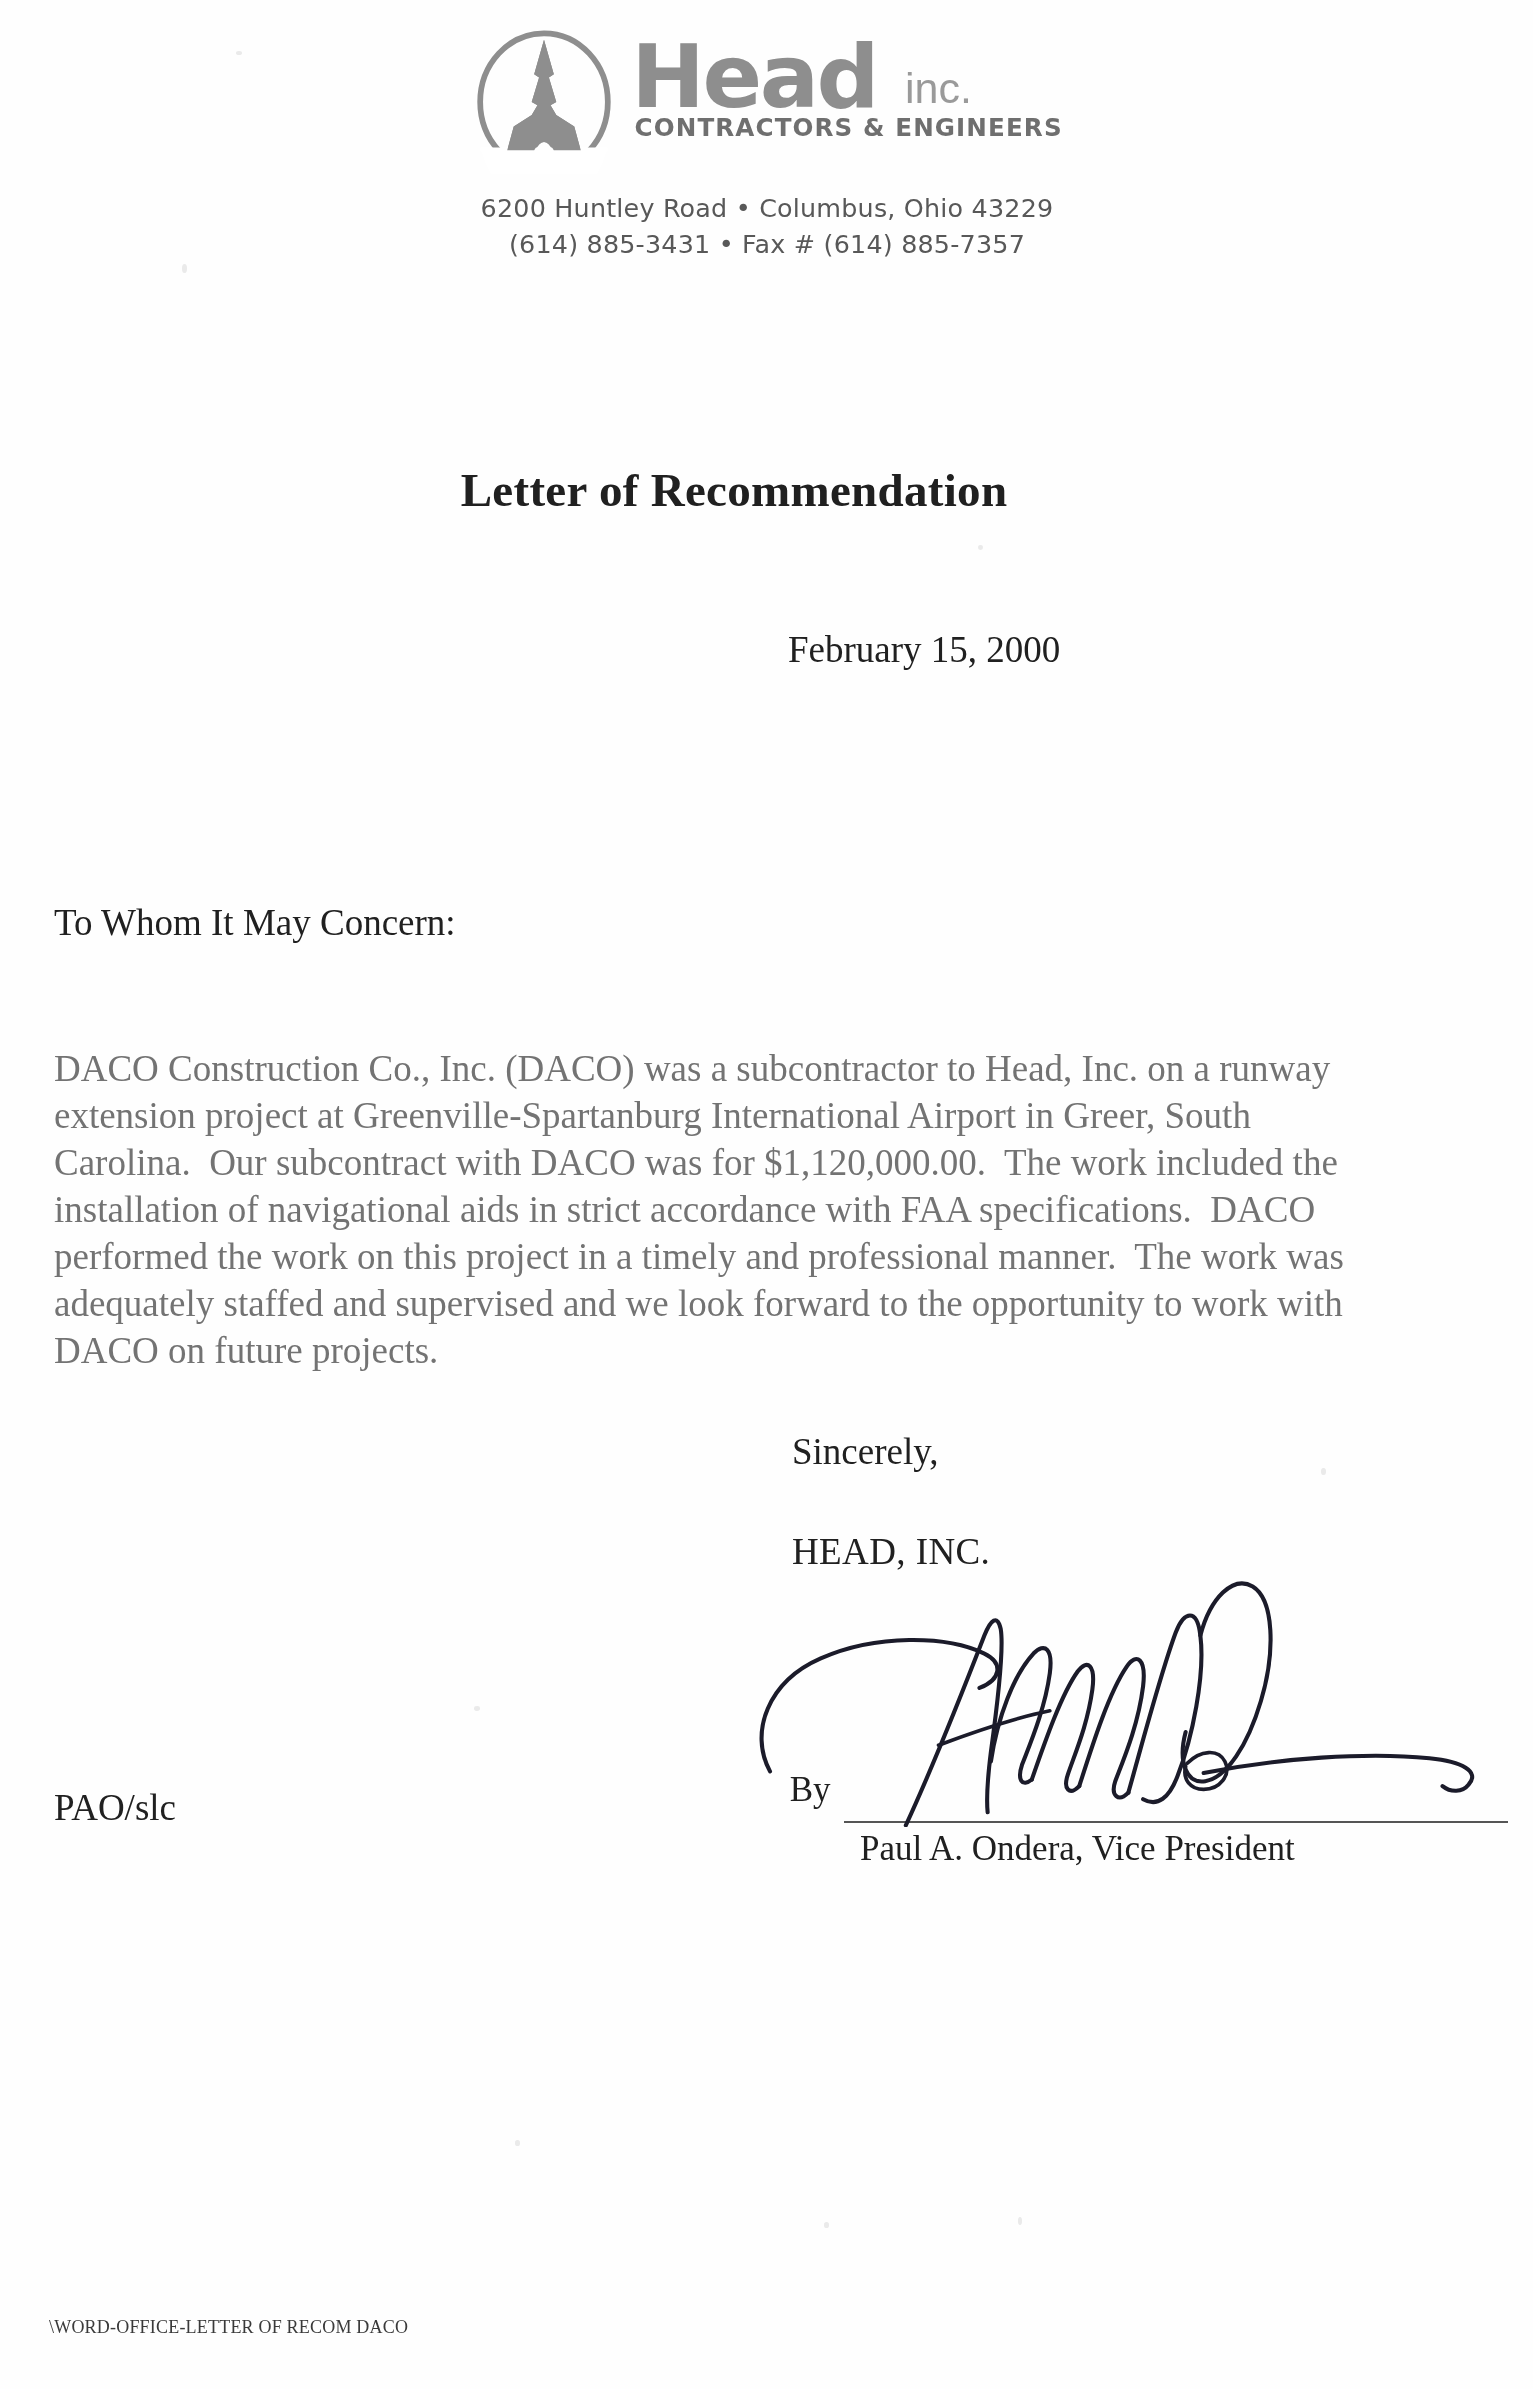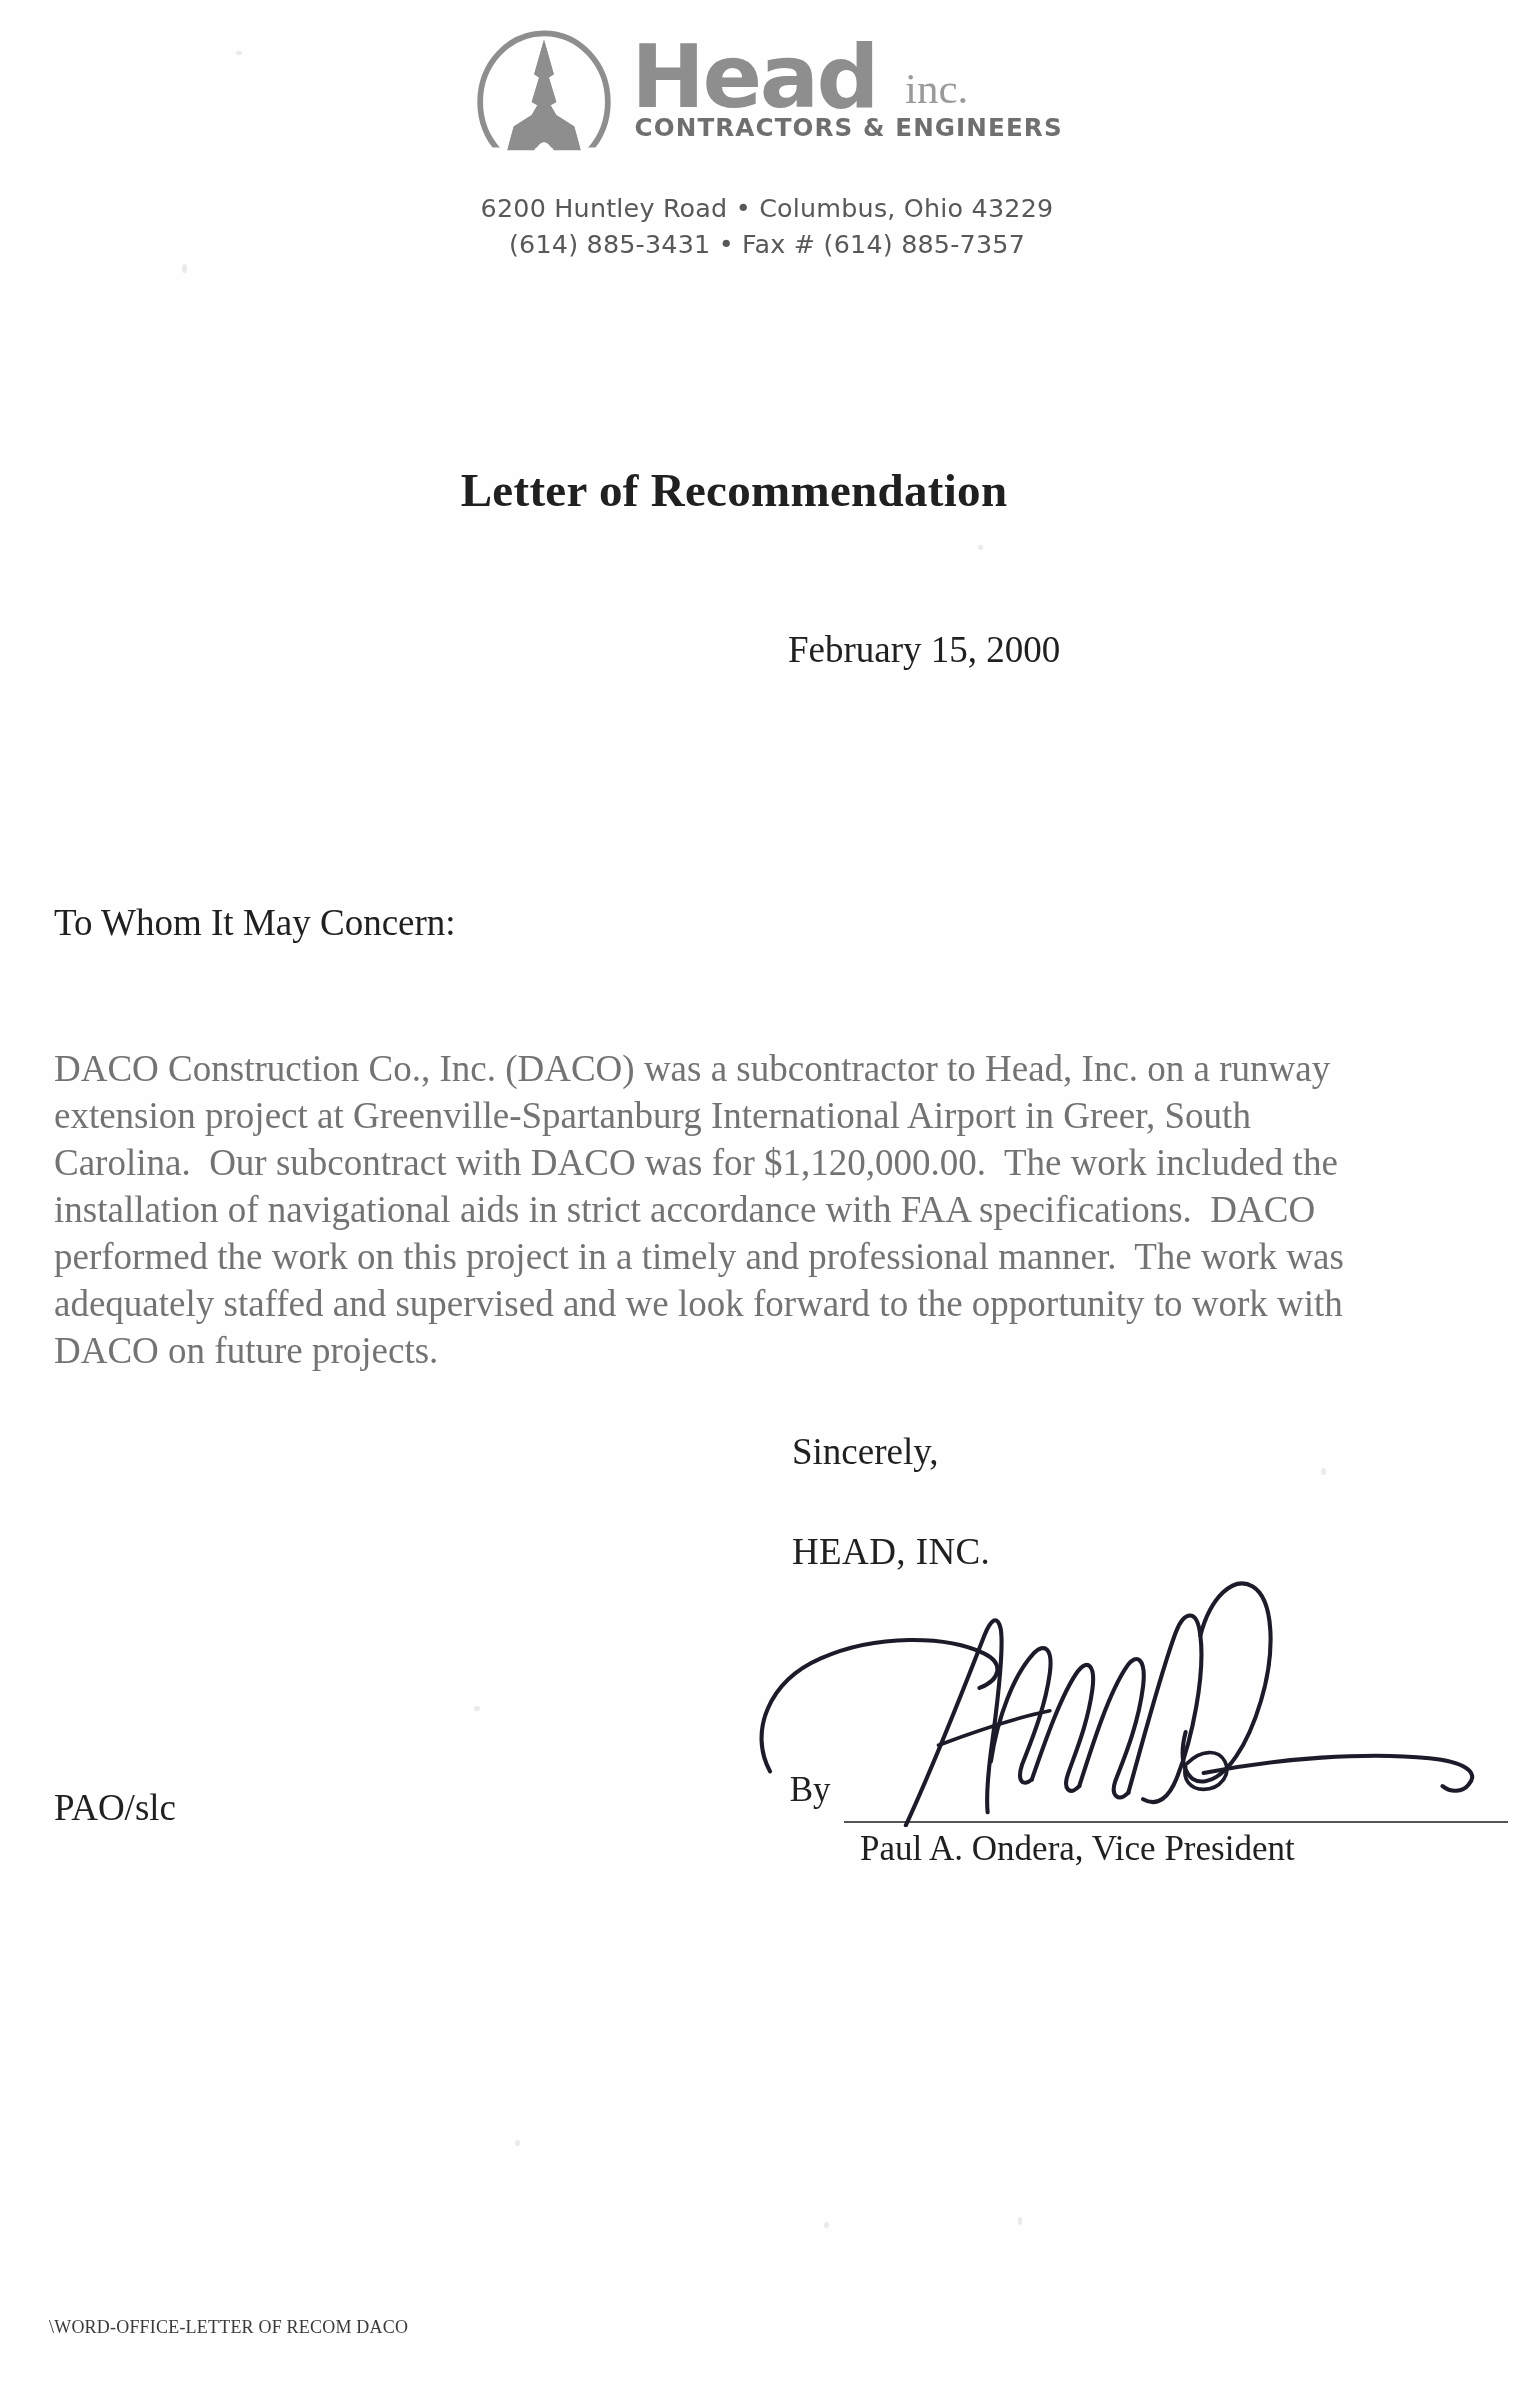--- a/index.html
+++ b/index.html
@@ -69,21 +69,21 @@
   .wordmark-head {
     font-family: "DejaVu Sans", sans-serif;
     font-weight: 700;
     font-size: 88px;
     line-height: .95;
     letter-spacing: -2.5px;
     color: #8e8e8e;
   }
 
   .wordmark-inc {
-    font-family: Liberation Serif, serif;
+    font-family: Liberation Sans, sans-serif;
     font-weight: 400;
     font-size: 43px;
     color: #9a9a9a;
     margin-left: 28px;
     letter-spacing: 0px;
     position: relative;
     top: -3.3px;
   }
 
   .tagline {

